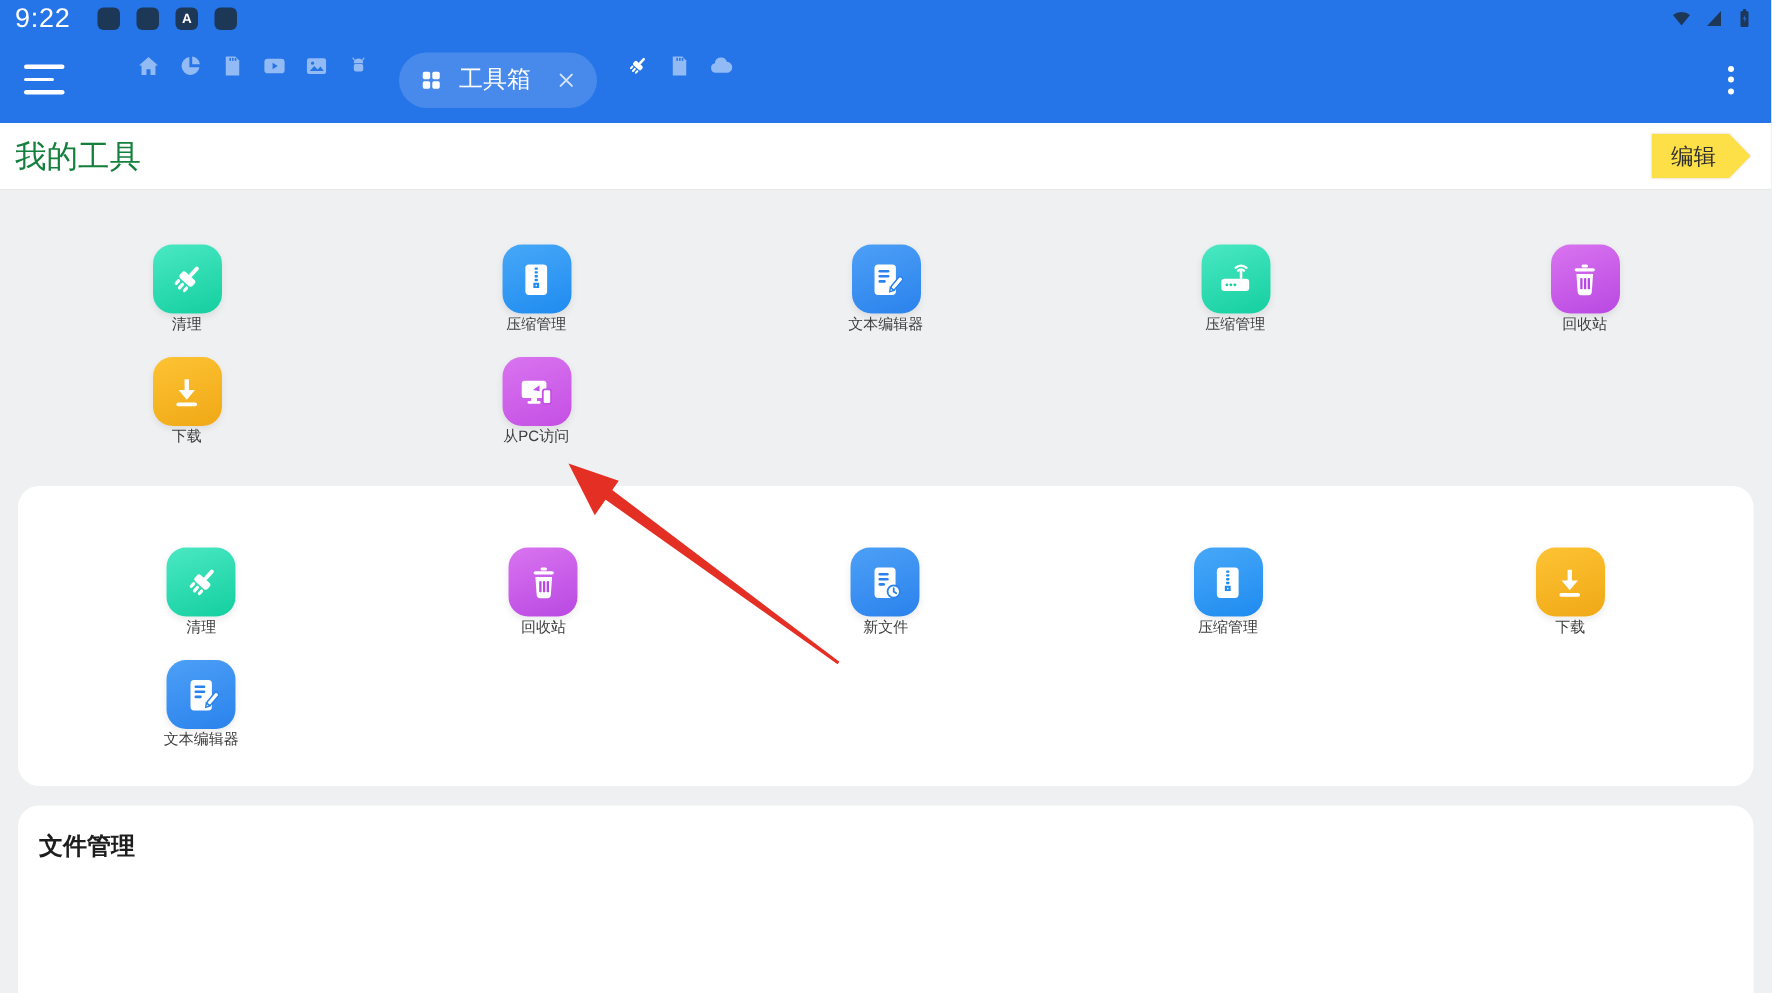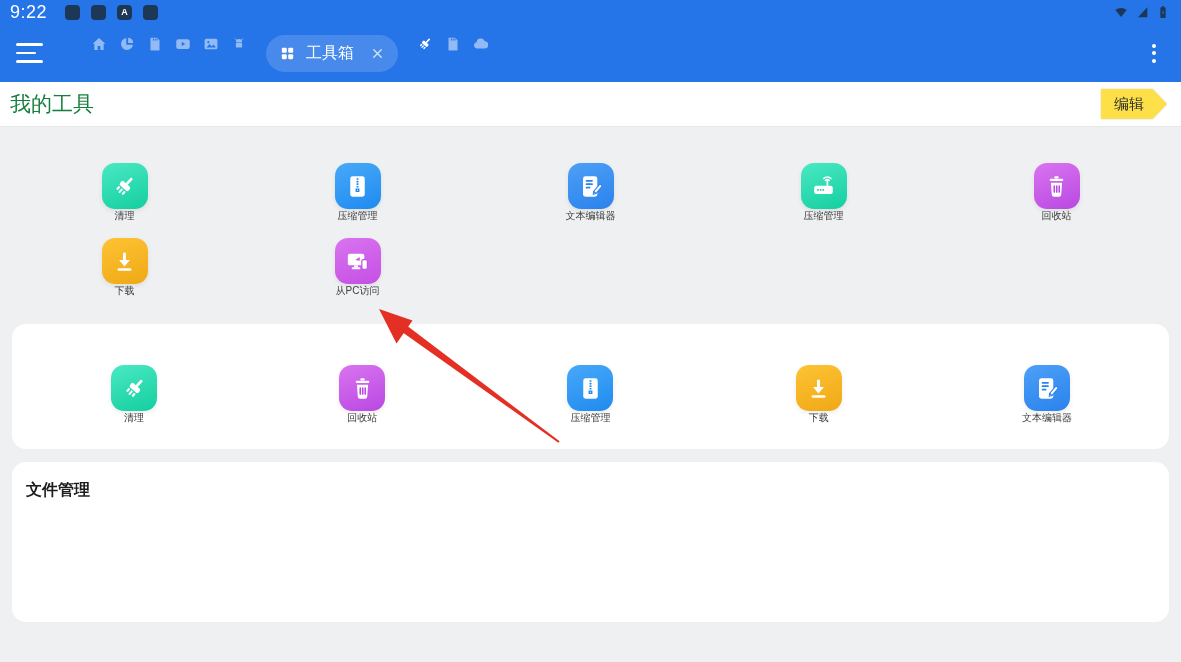--- a/index.html
+++ b/index.html
@@ -350,20 +350,35 @@
                 <g fill="currentColor">
                   <rect x="9.5" y="11" width="1.3" height="6.3" rx="0.65"></rect>
                   <rect x="11.55" y="11" width="1.3" height="6.3" rx="0.65"></rect>
                   <rect x="13.6" y="11" width="1.3" height="6.3" rx="0.65"></rect>
                 </g>
               </svg>
             </div>
             <div class="tool-label">回收站</div>
           </div>
           <div class="tool">
+            <div class="tool-icon" style="background: linear-gradient(160deg, rgb(77, 160, 247), rgb(42, 130, 236)); color: rgb(42, 130, 236);">
+              <svg viewBox="0 0 24 24">
+                <rect x="5.8" y="3.6" width="11.6" height="16.8" rx="2" fill="#fff"></rect>
+                <g fill="currentColor">
+                  <rect x="8" y="6.6" width="5.6" height="1.4" rx="0.7"></rect>
+                  <rect x="8" y="9.4" width="5.6" height="1.4" rx="0.7"></rect>
+                  <rect x="8" y="12.2" width="3.6" height="1.4" rx="0.7"></rect>
+                </g>
+                <circle cx="16.4" cy="16.8" r="3.4" fill="#fff" stroke="currentColor" stroke-width="1"></circle>
+                <path d="M16.4 15v1.9l1.4 0.9" stroke="currentColor" stroke-width="1" fill="none" stroke-linecap="round"></path>
+              </svg>
+            </div>
+            <div class="tool-label">新文件</div>
+          </div>
+          <div class="tool">
             <div class="tool-icon" style="background: linear-gradient(160deg, rgb(71, 168, 248), rgb(31, 139, 240)); color: rgb(31, 139, 240);">
               <svg viewBox="0 0 24 24">
                 <rect x="6" y="3.6" width="12" height="16.8" rx="2" fill="#fff"></rect>
                 <g fill="currentColor">
                   <rect x="11.1" y="5.2" width="1.8" height="1.3" rx="0.4"></rect>
                   <rect x="11.1" y="7.3" width="1.8" height="1.3" rx="0.4"></rect>
                   <rect x="11.1" y="9.4" width="1.8" height="1.3" rx="0.4"></rect>
                   <rect x="11.1" y="11.5" width="1.8" height="1.3" rx="0.4"></rect>
                   <path fill-rule="evenodd" d="M10.4 13.6h3.2v3h-3.2zm1.2 1.1h0.8v0.9h-0.8z"></path>
                 </g>

